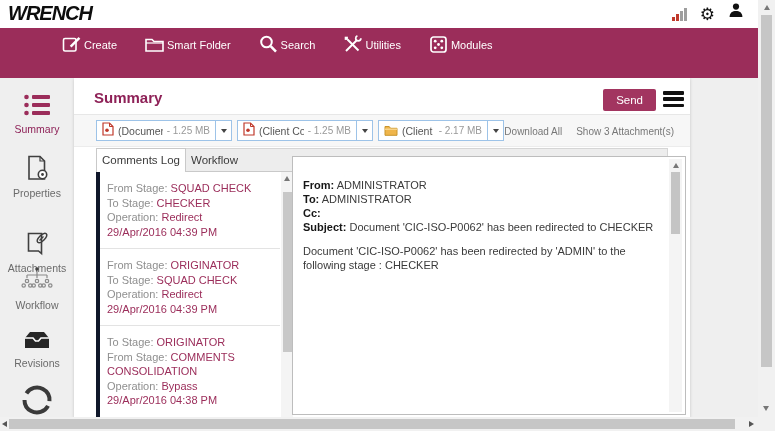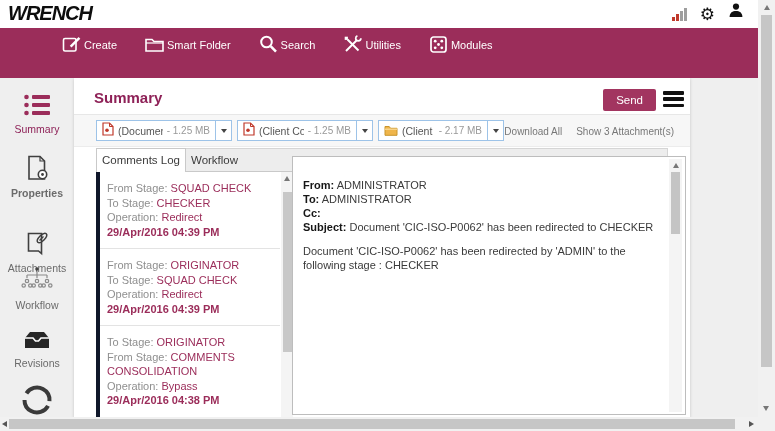--- a/index.html
+++ b/index.html
@@ -28,21 +28,21 @@
        display:flex;align-items:flex-start;padding:5px 0 0 60px;gap:26px;z-index:4;}
   .nav-item{display:flex;flex-direction:row;align-items:center;gap:1px;color:#fff;
             font-size:11px;min-width:44px;cursor:pointer;}
   .nav-item svg{display:block;}
 
   
   .sidebar{position:absolute;left:0;top:78px;width:74px;height:339px;background:#efefef;z-index:1;}
   .side-item{position:absolute;left:0;width:74px;display:flex;flex-direction:column;
              align-items:center;gap:3px;font-size:10.5px;color:#6b6b6b;cursor:pointer;}
   .side-item.active{color:var(--accent-dark);}
-  .si-1{top:14px;} .si-2{top:76px;font-weight:bold;} .si-3{top:151px;} .si-4{top:188px;} .si-5{top:250px;} .si-6{top:304px;}
+  .si-1{top:14px;} .si-2{top:76px;} .si-3{top:151px;} .si-4{top:188px;} .si-5{top:250px;} .si-6{top:304px;}
 
   
   .card{position:absolute;left:74px;top:78px;width:616px;height:339px;background:#fff;
         box-shadow:0 1px 3px rgba(0,0,0,.18);z-index:2;}
   .card-title{position:absolute;left:20px;top:11px;font-size:15px;font-weight:bold;color:var(--accent-dark);}
   .send-btn{position:absolute;right:34px;top:11px;background:var(--send);color:#fff;border:none;
             font-size:11.5px;padding:5px 13px;border-radius:2px;cursor:pointer;
             font-family:inherit;}
   .burger{position:absolute;right:6px;top:13px;width:21px;height:16px;display:flex;
           flex-direction:column;justify-content:space-between;cursor:pointer;}
@@ -74,21 +74,21 @@
               border-top:1px solid #c9c9c9;border-left:1px solid #c9c9c9;margin-left:-1px;
               height:25px;}
 
   
   .comments{position:absolute;left:22px;top:94px;width:184px;height:245px;background:#fff;
             border-left:4px solid #0f172a;overflow:hidden;z-index:1;}
   .c-entry{padding:9px 4px 9px 7px;border-bottom:1px solid #e3e3e3;font-size:11px;
            line-height:14.5px;cursor:pointer;}
   .c-label{color:#8f8f8f;}
   .c-value{color:var(--accent);}
-  .c-date{color:var(--accent);font-weight:bold;}
+  .c-date{color:var(--accent);}
 
   
   .c-scroll{position:absolute;left:207px;top:94px;width:12px;height:245px;background:#f4f4f4;z-index:1;}
   .c-scroll .thumb{position:absolute;left:1.5px;top:20px;width:9px;height:160px;background:#c8c8c8;}
   .arr-up{width:0;height:0;border-left:3.5px solid transparent;border-right:3.5px solid transparent;
           border-bottom:5px solid #777;margin:4px auto 0;}
   .arr-down{width:0;height:0;border-left:3.5px solid transparent;border-right:3.5px solid transparent;
             border-top:5px solid #777;margin:0 auto;}
 
   

